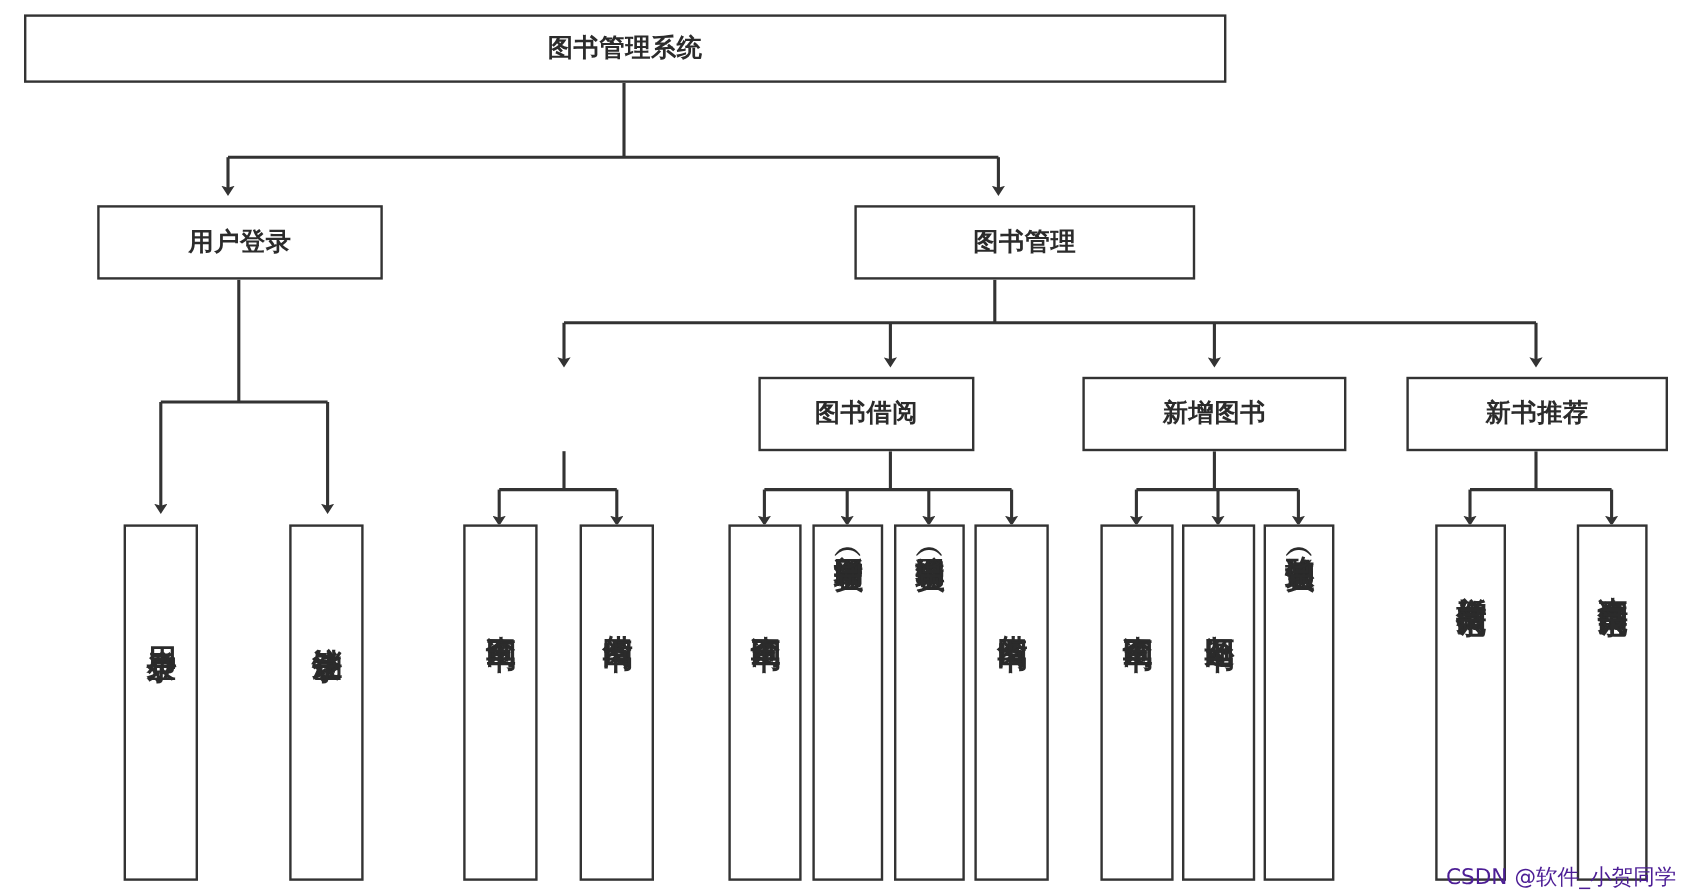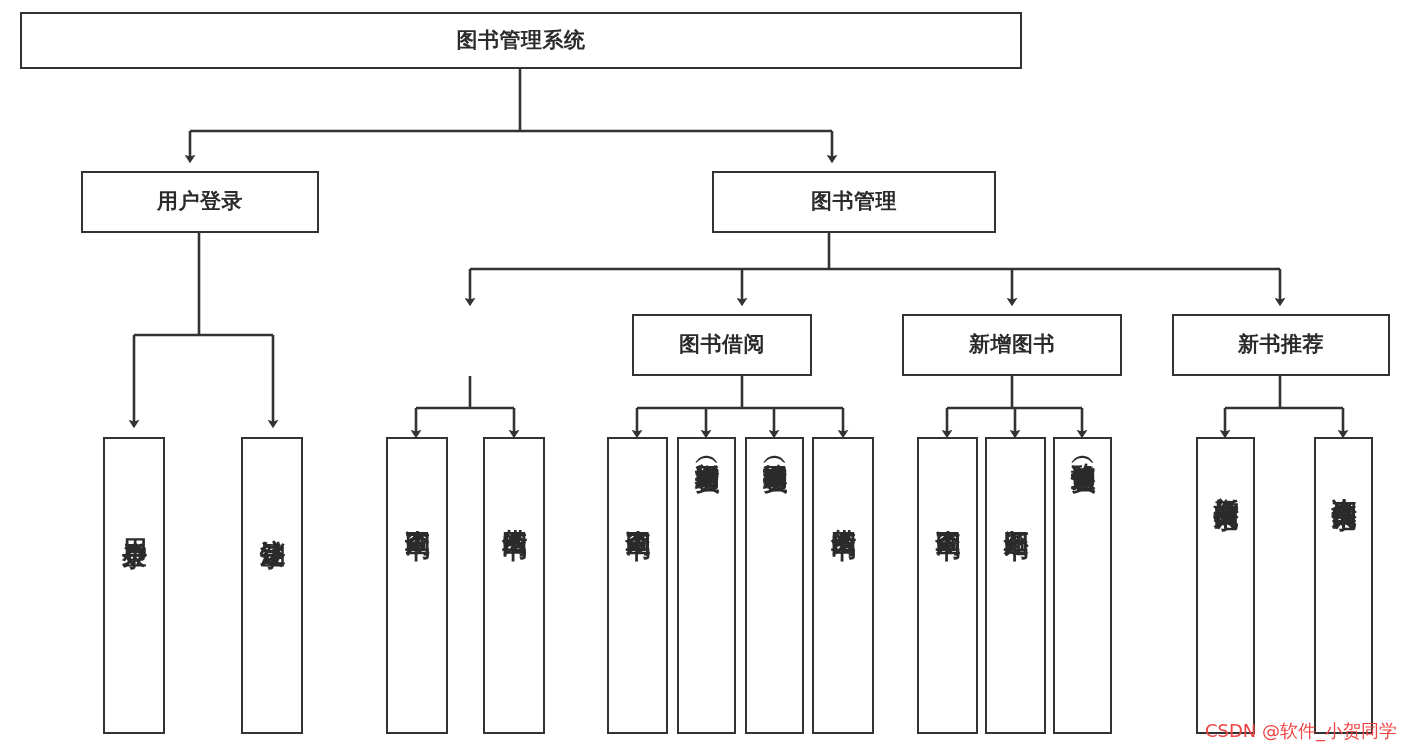--- a/index.html
+++ b/index.html
@@ -31,21 +31,21 @@
     font-size:25px;
     line-height:1.06;
     letter-spacing:2px;
   }
   .v-node.long .node-label{font-size:24px;letter-spacing:1px;}
   #watermark{
     position:absolute;
     right:8px;
     bottom:4px;
     font-size:18px;
-    color:#ef4444;
+    color:#4c1d95;
     white-space:nowrap;
     font-family:"DejaVu Sans","Liberation Sans",sans-serif;
   }
 </style>
 </head>
 <body>
 
 <div id="stage">
 
   <svg width="1405" height="747">

